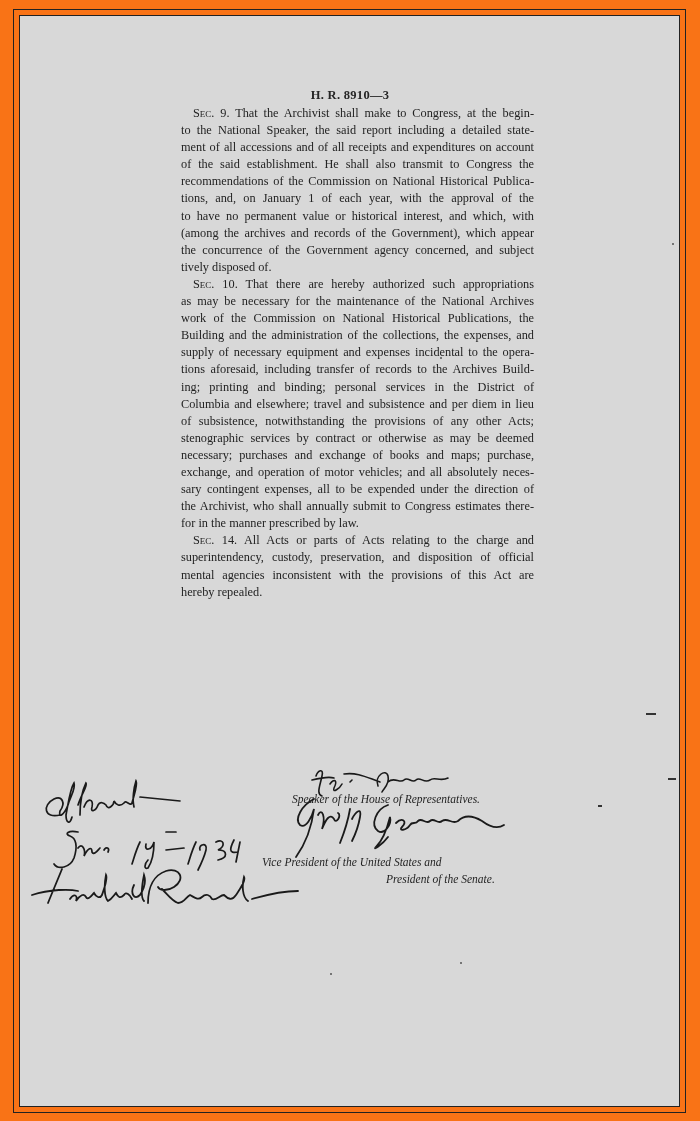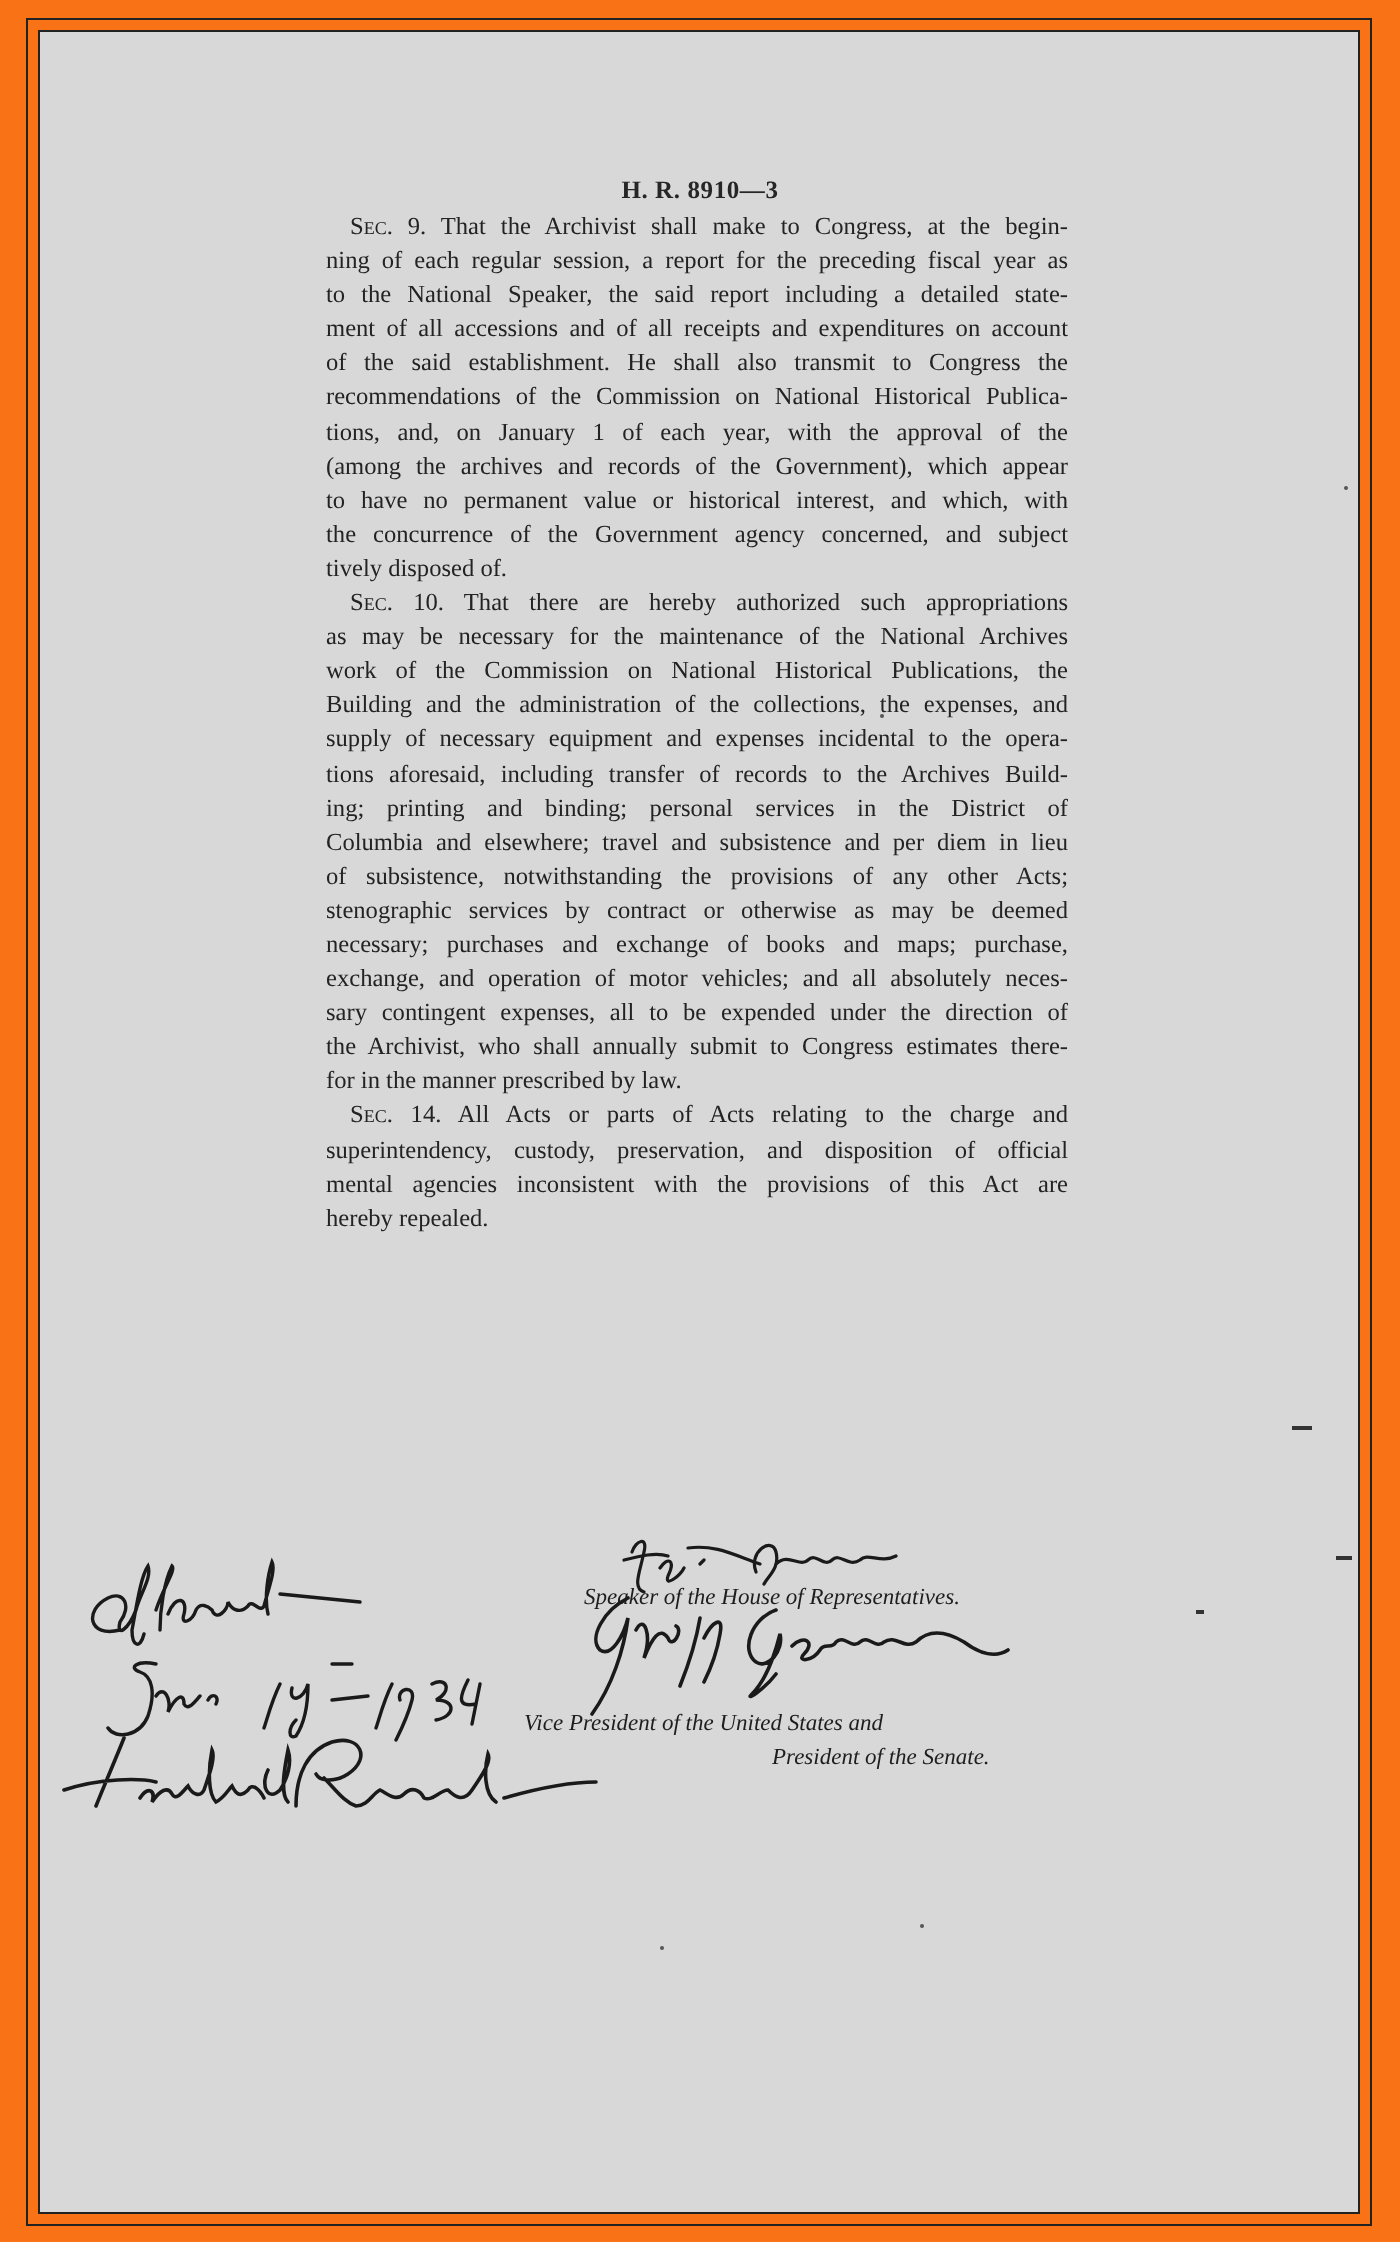--- a/index.html
+++ b/index.html
@@ -55,20 +55,21 @@
       font-size: 12.3px;
       line-height: 17.1px;
       color: #232323;
     }
     .line {
       display: block;
       white-space: nowrap;
       text-align: justify;
       text-align-last: justify;
       height: 17.1px;
+      margin-left: 18px;
     }
     .line.last {
       text-align-last: left;
     }
     .line.indent {
       padding-left: 12px;
     }
     .sec-label {
       font-variant: small-caps;
     }
@@ -104,28 +105,27 @@
 <div class="page">
   <div class="frame-outer"></div>
   <div class="frame-inner"></div>
 
   <div class="header-title">H. R. 8910—3</div>
 
   <div class="body-text">
 
     <div>
       <span class="line indent"><span class="sec-label">Sec. 9.</span> <span>That the Archivist shall make to Congress, at the begin-</span></span>
-      <span class="line">ning of each regular session, a report for the preceding fiscal year as</span>
       <span class="line">to the National Speaker, the said report including a detailed state-</span>
       <span class="line">ment of all accessions and of all receipts and expenditures on account</span>
       <span class="line">of the said establishment.  He shall also transmit to Congress the</span>
       <span class="line">recommendations of the Commission on National Historical Publica-</span>
       <span class="line">tions, and, on January 1 of each year, with the approval of the</span>
+      <span class="line">to have no permanent value or historical interest, and which, with</span>
       <span class="line">(among the archives and records of the Government), which appear</span>
-      <span class="line">to have no permanent value or historical interest, and which, with</span>
       <span class="line">the concurrence of the Government agency concerned, and subject</span>
       <span class="line last">tively disposed of.</span>
     </div>
 
     <div>
       <span class="line indent"><span class="sec-label">Sec. 10.</span> <span>That there are hereby authorized such appropriations</span></span>
       <span class="line">as may be necessary for the maintenance of the National Archives</span>
       <span class="line">work of the Commission on National Historical Publications, the</span>
       <span class="line">Building and the administration of the collections, the expenses, and</span>
       <span class="line">supply of necessary equipment and expenses incidental to the opera-</span>

